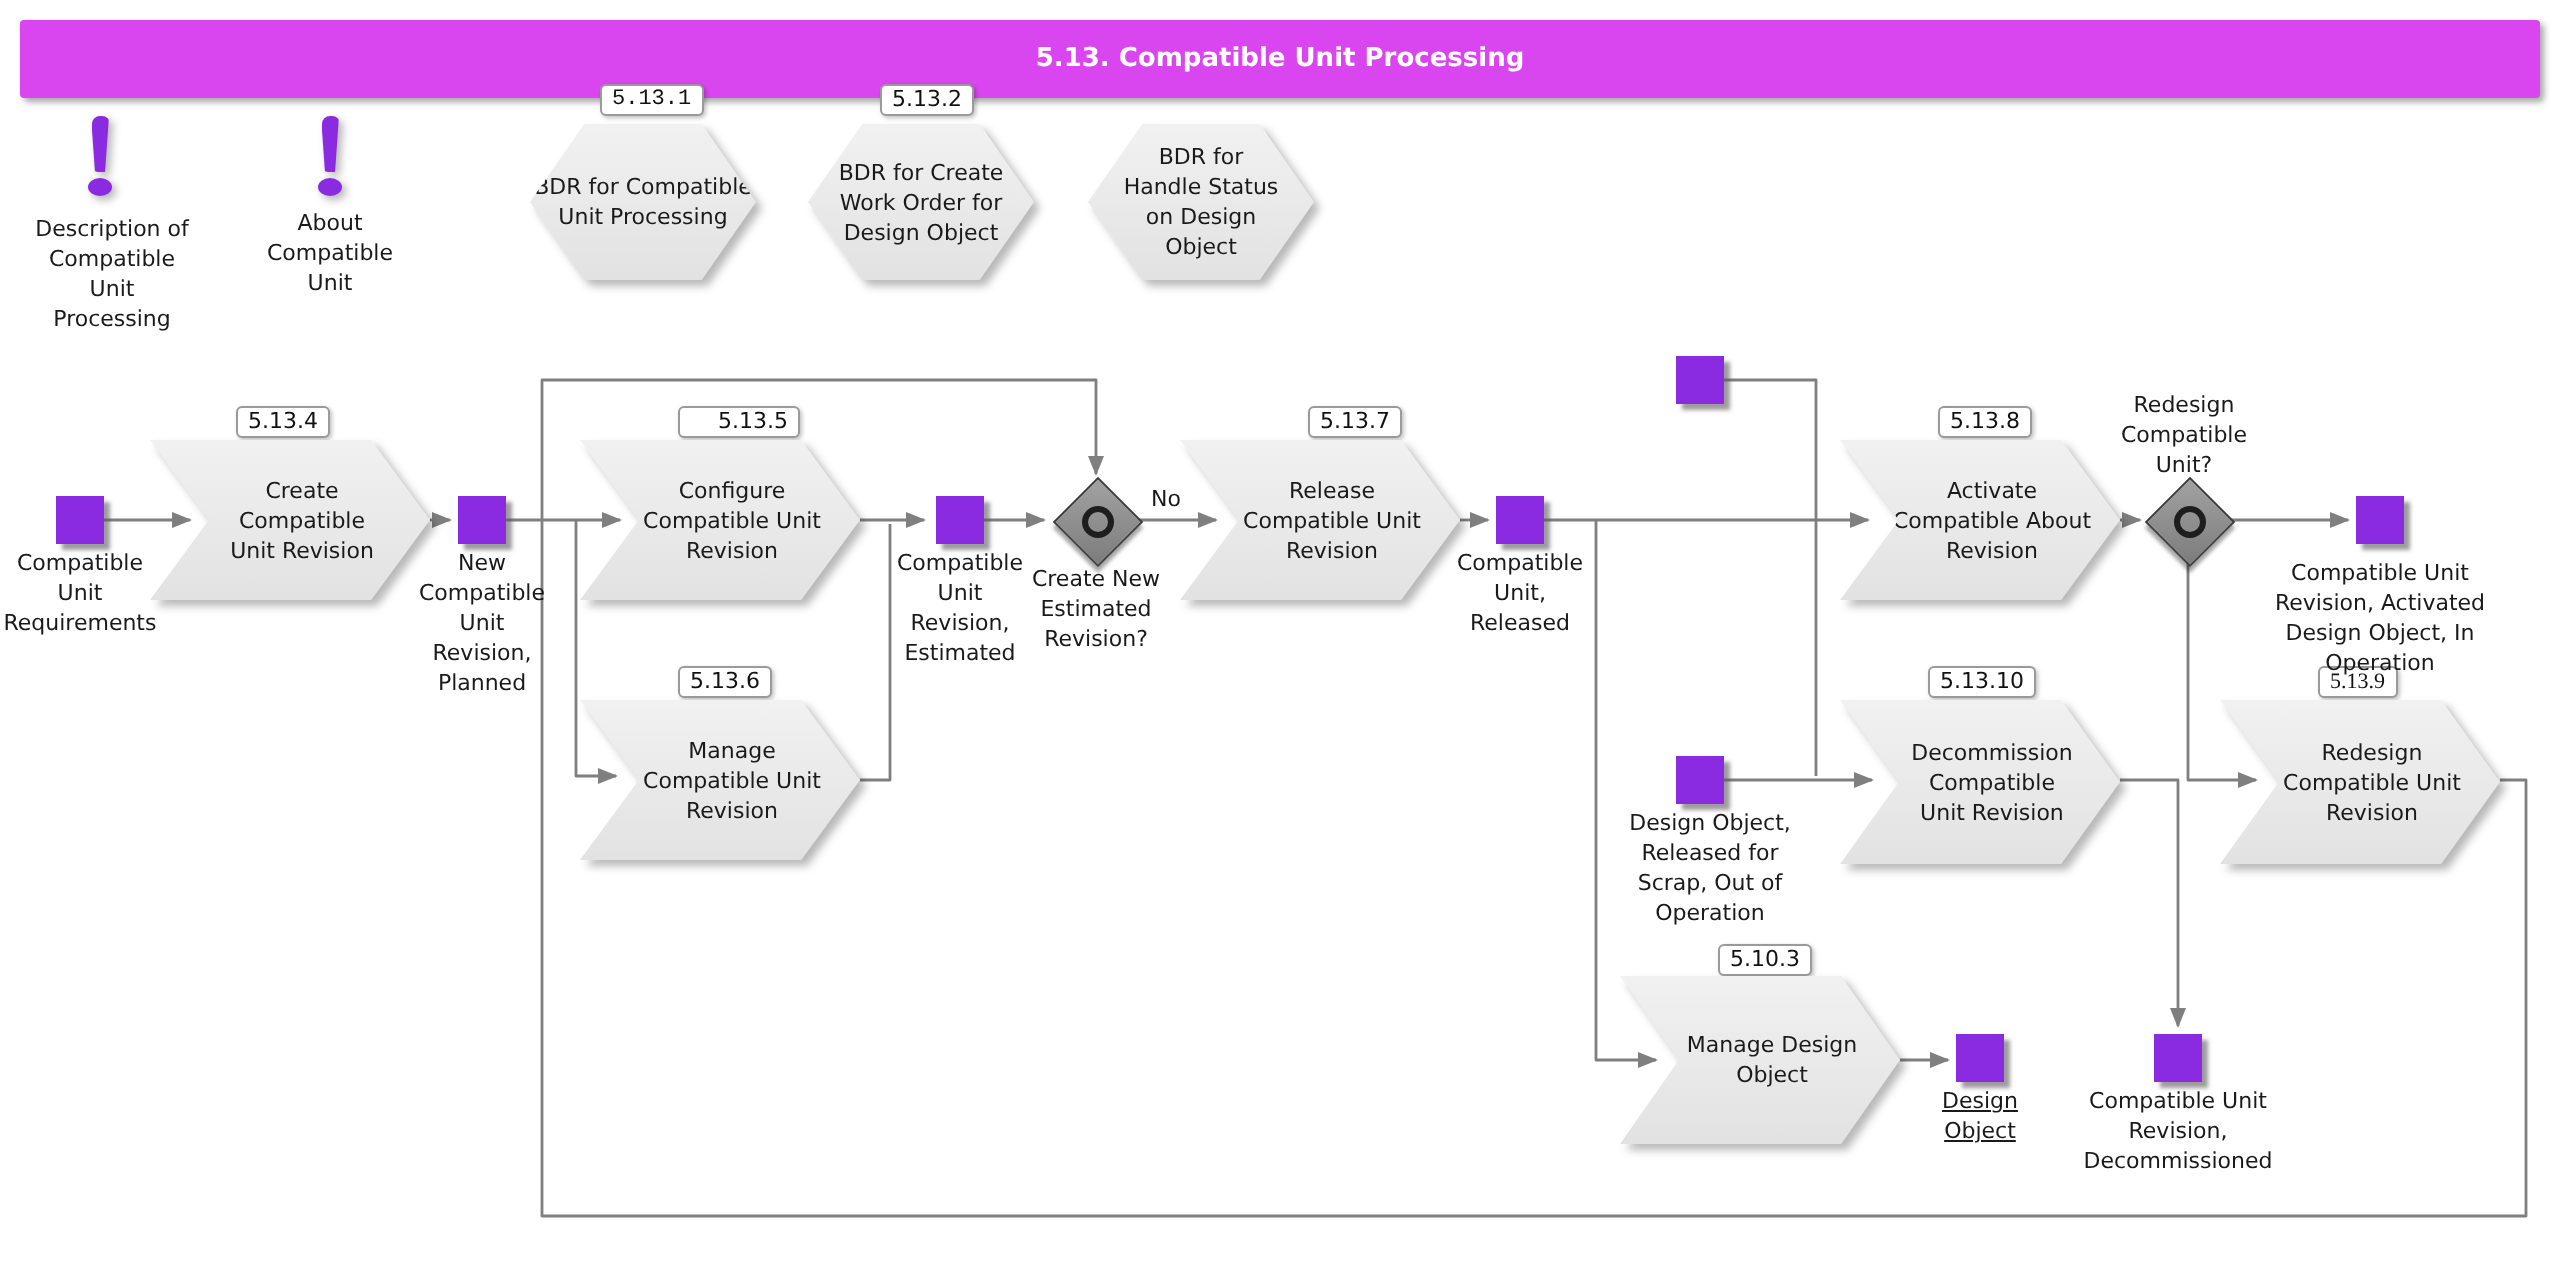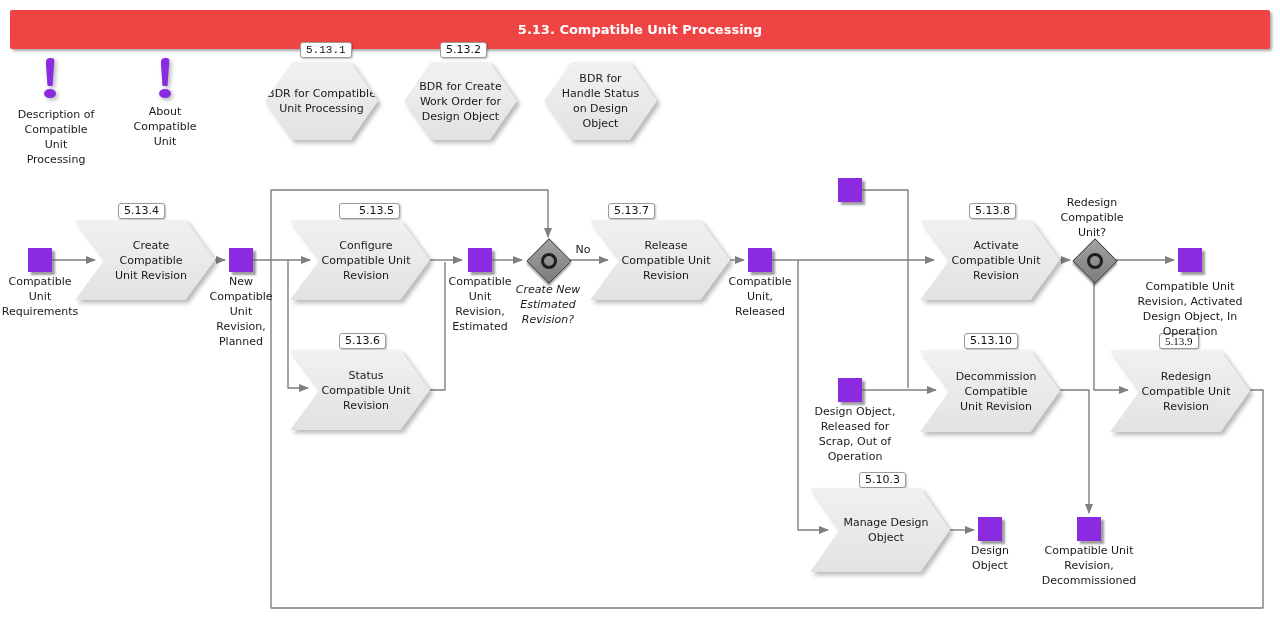--- a/index.html
+++ b/index.html
@@ -1,19 +1,19 @@
 <!DOCTYPE html>
 <html><head>
 <meta charset="utf-8">
 <style>
   html,body{margin:0;padding:0;background:#fff;}
   #canvas{position:relative;width:1280px;height:640px;background:#fff;overflow:hidden;
           font-family:"DejaVu Sans",sans-serif;}
   
-  .hdr{position:absolute;left:10px;top:10px;width:1260px;height:39px;background:#ef4444;
+  .hdr{position:absolute;left:10px;top:10px;width:1260px;height:39px;background:#d946ef;
        border-radius:2px;box-shadow:2px 2px 3px rgba(0,0,0,.35);display:flex;align-items:center;justify-content:center;}
   .hdr-title{color:#fff;font-size:13px;font-weight:bold;}
   
   svg.wires{position:absolute;left:0;top:0;}
   
   .chev{position:absolute;width:140px;height:80px;background:linear-gradient(180deg,#f1f1f1,#e2e2e2);
         clip-path:polygon(0 0,79% 0,100% 50%,79% 100%,0 100%,21% 50%);
         display:flex;align-items:center;justify-content:center;}
   .chev-wrap{position:absolute;filter:drop-shadow(3px 3px 2px rgba(0,0,0,.28));}
   .plabel{font-size:11px;line-height:15px;color:#1a1a1a;text-align:center;white-space:pre-line;padding-left:16px;padding-right:4px;}
@@ -137,40 +137,40 @@
     <div class="chev">
         <div class="plabel">Configure
 Compatible Unit
 Revision</div>
       </div>
   </div>
 
   <div class="tag" style="left:339px;top:333px;">5.13.6</div>
   <div class="chev-wrap" style="left:290px;top:350px;">
     <div class="chev">
-        <div class="plabel">Status
-Compatible Unit
-Revision</div>
-      </div>
-  </div>
-
-  <div class="tag" style="left:608px;top:203px;">5.13.7</div>
+        <div class="plabel">Manage
+Compatible Unit
+Revision</div>
+      </div>
+  </div>
+
+  <div class="tag" style="left:654px;top:203px;">5.13.7</div>
   <div class="chev-wrap" style="left:590px;top:220px;">
     <div class="chev">
         <div class="plabel">Release
 Compatible Unit
 Revision</div>
       </div>
   </div>
 
   <div class="tag" style="left:969px;top:203px;">5.13.8</div>
   <div class="chev-wrap" style="left:920px;top:220px;">
     <div class="chev">
         <div class="plabel">Activate
-Compatible Unit
+Compatible About
 Revision</div>
       </div>
   </div>
 
   <div class="tag" style="left:964px;top:333px;">5.13.10</div>
   <div class="chev-wrap" style="left:920px;top:350px;">
     <div class="chev" style="height:82px;">
         <div class="plabel">Decommission
 Compatible
 Unit Revision</div>
@@ -225,32 +225,32 @@
 Scrap, Out of
 Operation</div>
 
   <div class="sq" style="left:1178px;top:248px;"></div>
   <div class="lbl" style="left:1123px;top:279px;width:134px;">Compatible Unit
 Revision, Activated
 Design Object, In
 Operation</div>
 
   <div class="sq" style="left:978px;top:517px;"></div>
-  <div class="lbl" style="left:935px;top:543px;width:110px;">Design
+  <div class="lbl" style="left:935px;top:543px;width:110px;text-decoration:underline;">Design
 Object</div>
 
   <div class="sq" style="left:1077px;top:517px;"></div>
   <div class="lbl" style="left:1024px;top:543px;width:130px;">Compatible Unit
 Revision,
 Decommissioned</div>
 
   <div class="gw" style="left:533px;top:245px;">
     <div class="gw-ring"></div>
   </div>
-  <div class="lbl" style="left:493px;top:282px;width:110px;font-style:italic;">Create New
+  <div class="lbl" style="left:493px;top:282px;width:110px;">Create New
 Estimated
 Revision?</div>
 
   <div class="gw" style="left:1079px;top:245px;">
     <div class="gw-ring"></div>
   </div>
   <div class="lbl" style="left:1037px;top:195px;width:110px;">Redesign
 Compatible
 Unit?</div>
 

